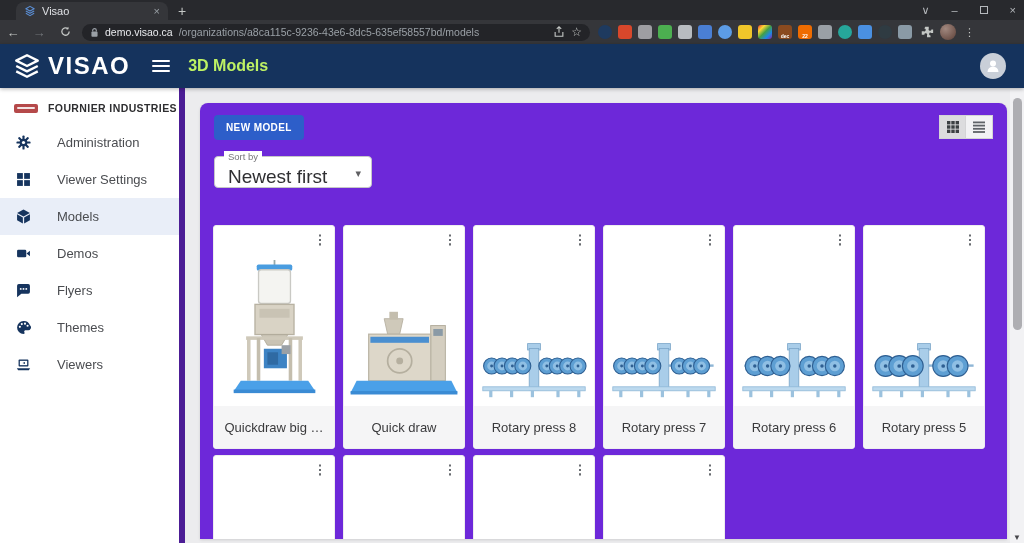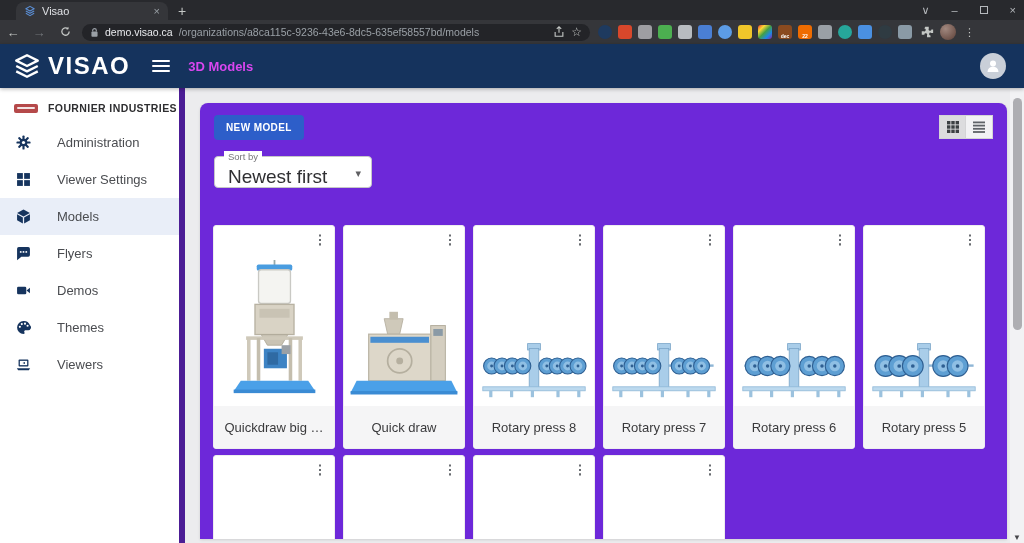--- a/index.html
+++ b/index.html
@@ -33,21 +33,21 @@
   #profile-avatar { width:16px; height:16px; border-radius:50%; background:radial-gradient(circle at 35% 30%, #a1887f, #5d4037); margin-left:6px; }
   #browser-menu { color:#c4c7c5; font-size:11px; margin-left:8px; letter-spacing:0; }
 
   
   #appheader { position:absolute; left:0; top:44px; width:1024px; height:44px; background:#15335d;
                display:flex; align-items:center; z-index:5; box-shadow:0 1px 4px rgba(0,0,0,.3); }
   #brand { display:flex; align-items:center; gap:7px; margin-left:13px; }
   #brand .brand-name { color:#fff; font-size:24px; font-weight:bold; letter-spacing:1.5px; }
   #hamburger { margin-left:22px; width:18px; display:flex; flex-direction:column; gap:3px; }
   #hamburger i { height:2px; background:#fff; border-radius:1px; }
-  #page-title { color:#d946ef; font-size:13px; font-weight:bold; margin-left:18px; }
+  #page-title { color:#bef264; font-size:16px; font-weight:bold; margin-left:18px; }
   #user-avatar { position:absolute; right:18px; top:9px; width:26px; height:26px; border-radius:50%;
                  background:#c9cfd8; display:flex; align-items:center; justify-content:center; }
 
   
   #sidebar { position:absolute; left:0; top:88px; width:185px; bottom:0; background:#fff;
              border-right:6px solid #4c1d95; }
   #org-row { display:flex; align-items:center; gap:10px; padding:14px 0 10px 14px; }
   #org-logo { width:24px; height:9px; background:#b5494a; border-radius:2px; position:relative; flex:none; }
   #org-logo:after { content:""; position:absolute; left:3px; top:3.5px; width:18px; height:2px; background:rgba(255,255,255,.85); border-radius:1px; }
   #org-name { font-size:10.5px; font-weight:bold; color:#2e2e30; letter-spacing:.4px; }
@@ -223,35 +223,35 @@
             <g fill="#16345e">
               <polygon points="7,0.5 13,3.8 7,7.1 1,3.8"></polygon>
               <polygon points="1,4.9 6.4,7.9 6.4,13.5 1,10.5"></polygon>
               <polygon points="13,4.9 7.6,7.9 7.6,13.5 13,10.5"></polygon>
             </g>
           </svg>
           <span class="nav-label">Models</span>
         </div>
         <div class="nav-item">
           <svg width="15" height="15" viewBox="0 0 14 14">
+            <rect x="1" y="3.4" width="8.6" height="7.2" rx="1.2" fill="#16345e"></rect>
+            <polygon points="9.8,7 13,4.4 13,9.6" fill="#16345e"></polygon>
+          </svg>
+          <span class="nav-label">Demos</span>
+        </div>
+        <div class="nav-item">
+          <svg width="15" height="15" viewBox="0 0 14 14">
             <path d="M1 2.6A1.6 1.6 0 0 1 2.6 1h8.8A1.6 1.6 0 0 1 13 2.6v5.8A1.6 1.6 0 0 1 11.4 10H5l-4 3.3z" fill="#16345e"></path>
             <g fill="#fff">
               <circle cx="4.4" cy="5.5" r="0.9"></circle>
               <circle cx="7" cy="5.5" r="0.9"></circle>
               <circle cx="9.6" cy="5.5" r="0.9"></circle>
             </g>
           </svg>
           <span class="nav-label">Flyers</span>
-        </div>
-        <div class="nav-item">
-          <svg width="15" height="15" viewBox="0 0 14 14">
-            <rect x="1" y="3.4" width="8.6" height="7.2" rx="1.2" fill="#16345e"></rect>
-            <polygon points="9.8,7 13,4.4 13,9.6" fill="#16345e"></polygon>
-          </svg>
-          <span class="nav-label">Demos</span>
         </div>
         <div class="nav-item">
           <svg width="15" height="15" viewBox="0 0 14 14">
             <path d="M7 1a6 6 0 1 0 0 12c1.1 0 1.3-.9.8-1.6-.5-.8.1-1.9 1.2-1.9h1.6A2.6 2.6 0 0 0 13 5 6 6 0 0 0 7 1z" fill="#16345e"></path>
             <g fill="#fff">
               <circle cx="3.6" cy="6.4" r="1"></circle>
               <circle cx="5.4" cy="3.8" r="1"></circle>
               <circle cx="8.4" cy="3.4" r="1"></circle>
               <circle cx="10.8" cy="5.4" r="1"></circle>
             </g>

